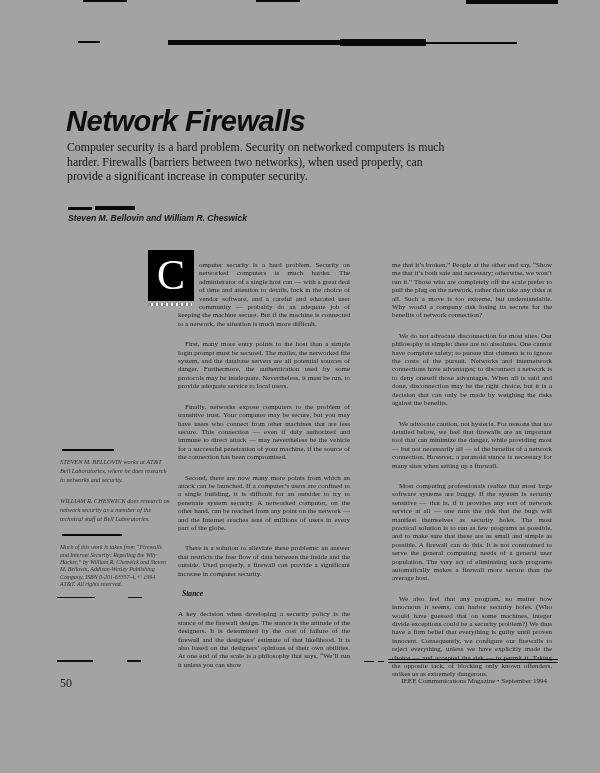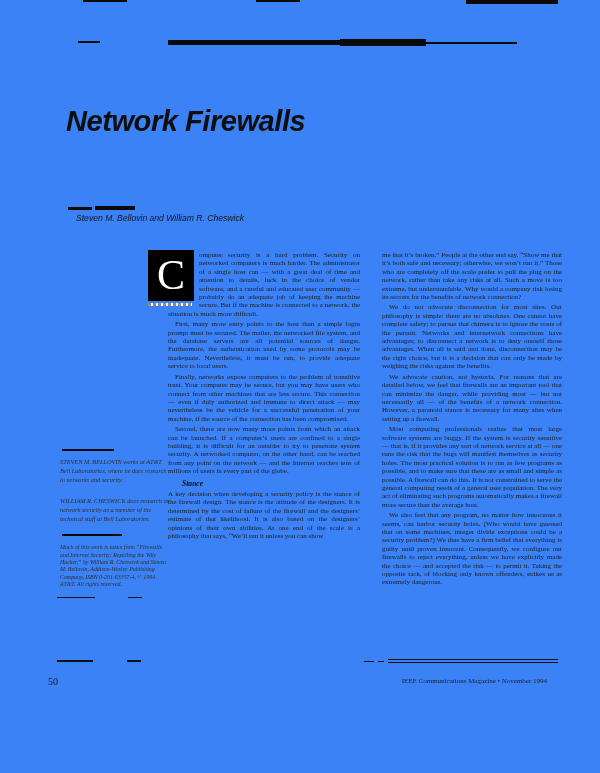--- a/index.html
+++ b/index.html
@@ -1,74 +1,75 @@
 <!DOCTYPE html>
 <html><head>
 <meta charset="utf-8">
 <style>
   html,body{margin:0;padding:0;background:#ffffff;}
-  #page{position:relative;width:600px;height:773px;background:#3b82f6;overflow:hidden;
+  #page{position:relative;width:600px;height:773px;background:#a3a3a3;overflow:hidden;
         font-family:"Liberation Serif",serif;color:#1d1d1d;}
   .bar{position:absolute;background:#0a0a0a;}
   
   .title{position:absolute;left:66px;top:104px;font-family:"Liberation Sans",sans-serif;
          font-style:italic;font-weight:bold;font-size:30px;letter-spacing:-0.5px;
          transform:scaleX(0.97);transform-origin:left;color:#0e0e0e;filter:blur(0.25px);}
   .abstract{position:absolute;left:67px;top:140px;width:380px;font-size:11.8px;
             line-height:14.6px;color:#141414;filter:blur(0.3px);}
   .byline{position:absolute;left:68px;top:213px;font-family:"Liberation Sans",sans-serif;
-          font-style:italic;font-weight:normal;font-size:8.6px;color:#161616;filter:blur(0.25px);margin-left:8px;}
+          font-style:italic;font-weight:bold;font-size:8.6px;color:#161616;filter:blur(0.25px);}
   
   .sidebar{position:absolute;left:60px;top:449px;width:110px;font-style:italic;
            color:#2e2e2e;filter:blur(0.35px);}
   .srule{height:2px;background:#0a0a0a;width:52px;margin:0 0 6px 2px;}
   .srule2{height:2px;background:#0a0a0a;width:60px;margin:8px 0 8px 2px;}
   .bio{font-size:6.3px;line-height:9.2px;margin:0 0 11px 0;}
   .srcnote{font-size:5.9px;line-height:7.4px;margin:0;}
   .sdashes{margin-top:8px;height:2px;position:relative;}
   .sdashes .d1{position:absolute;left:-3px;width:38px;height:1.5px;background:#111;}
   .sdashes .d2{position:absolute;left:68px;width:14px;height:1.5px;background:#111;}
   
   .col{position:absolute;top:249px;font-size:7px;line-height:8.4px;text-align:justify;
        color:#1c1c1c;filter:blur(0.32px);}
   #col1{left:166px;width:196px;}
   #col2{left:380px;width:184px;}
-  .col p{margin:2px;text-indent:7px;}
+  .col p{margin:12px;text-indent:7px;}
   .col p.nofirst{text-indent:0;}
   .dropwrap{float:left;margin:1px 5px 2px -18px;width:46px;}
   .dropcap{width:46px;height:51px;background:#000;color:#fff;text-align:center;
            font-size:42px;line-height:50px;font-family:"Liberation Serif",serif;}
   .smudge{margin-top:2px;height:3px;width:44px;
           background:repeating-linear-gradient(90deg,#8a8a8a 0 3px,#fff 3px 5px);}
   .shead{font-size:7.6px;font-weight:bold;font-style:italic;margin:4px 0 2px 16px;
          font-family:"Liberation Serif",serif;color:#111;}
   
   .f-rule-l1{position:absolute;left:57px;top:660px;width:36px;height:1.5px;background:#111;}
   .f-rule-l2{position:absolute;left:127px;top:660px;width:14px;height:1.5px;background:#111;}
   .f-rule-r{position:absolute;left:388px;top:659px;width:170px;height:4px;
             border-top:1.2px solid #111;border-bottom:1.2px solid #111;box-sizing:border-box;}
   .f-dash1{position:absolute;left:364px;top:661px;width:10px;height:1.2px;background:#111;}
   .f-dash2{position:absolute;left:378px;top:661px;width:6px;height:1.2px;background:#111;}
-  .pagenum{position:absolute;left:48px;top:676px;font-size:10px;color:#1a1a1a;filter:blur(0.3px);}
+  .pagenum{position:absolute;left:60px;top:676px;font-size:12px;color:#1a1a1a;filter:blur(0.3px);}
   .journal{position:absolute;right:53px;top:677px;font-size:7px;color:#1f1f1f;filter:blur(0.35px);}
 </style>
 </head>
 <body>
 
 <div id="page">
 
   <div class="bar" style="left:83px;top:0;width:44px;height:2px;"></div>
   <div class="bar" style="left:256px;top:0;width:44px;height:2px;"></div>
   <div class="bar" style="left:466px;top:0;width:92px;height:4px;"></div>
   <div class="bar" style="left:78px;top:41px;width:22px;height:2px;"></div>
   <div class="bar" style="left:168px;top:40px;width:258px;height:5px;"></div>
   <div class="bar" style="left:340px;top:39px;width:86px;height:7px;"></div>
   <div class="bar" style="left:426px;top:42px;width:91px;height:1.5px;"></div>
 
   <div class="title">Network Firewalls</div>
+  <div class="abstract">Computer security is a hard problem. Security on networked computers is much harder. Firewalls (barriers between two networks), when used properly, can provide a significant increase in computer security.</div>
   <div class="bar" style="left:68px;top:207px;width:24px;height:3px;"></div>
   <div class="bar" style="left:95px;top:206px;width:40px;height:4px;"></div>
   <div class="byline">Steven M. Bellovin and William R. Cheswick</div>
 
   <div class="sidebar">
     <div class="srule"></div>
     <p class="bio">STEVEN M. BELLOVIN works at AT&amp;T Bell Laboratories, where he does research in networks and security.</p>
     <p class="bio">WILLIAM R. CHESWICK does research on network security as a member of the technical staff at Bell Laboratories.</p>
     <div class="srule2"></div>
     <p class="srcnote">Much of this work is taken from “Firewalls and Internet Security: Repelling the Wily Hacker,” by William R. Cheswick and Steven M. Bellovin, Addison-Wesley Publishing Company, ISBN 0-201-63357-4, © 1994 AT&amp;T. All rights reserved.</p>
@@ -80,33 +81,34 @@
 
   <div class="col" id="col1">
     <div class="dropwrap">
       <div class="dropcap">C</div>
       <div class="smudge"></div>
     </div>
     <p class="nofirst">omputer security is a hard problem. Security on networked computers is much harder. The administrator of a single host can — with a great deal of time and attention to details, luck in the choice of vendor software, and a careful and educated user community — probably do an adequate job of keeping the machine secure. But if the machine is connected to a network, the situation is much more difficult.</p>
     <p>First, many more entry points to the host than a simple login prompt must be secured. The mailer, the networked file system, and the database servers are all potential sources of danger. Furthermore, the authentication used by some protocols may be inadequate. Nevertheless, it must be run, to provide adequate service to local users.</p>
     <p>Finally, networks expose computers to the problem of transitive trust. Your computer may be secure, but you may have users who connect from other machines that are less secure. This connection — even if duly authorized and immune to direct attack — may nevertheless be the vehicle for a successful penetration of your machine, if the source of the connection has been compromised.</p>
     <p>Second, there are now many more points from which an attack can be launched. If a computer’s users are confined to a single building, it is difficult for an outsider to try to penetrate system security. A networked computer, on the other hand, can be reached from any point on the network — and the Internet reaches tens of millions of users in every part of the globe.</p>
+    <p>There is a solution to alleviate these problems: an answer that restricts the free flow of data between the inside and the outside. Used properly, a firewall can provide a significant increase in computer security.</p>
     <h3 class="shead">Stance</h3>
     <p class="nofirst">A key decision when developing a security policy is the stance of the firewall design. The stance is the attitude of the designers. It is determined by the cost of failure of the firewall and the designers’ estimate of that likelihood. It is also based on the designers’ opinions of their own abilities. At one end of the scale is a philosophy that says, “We’ll run it unless you can show</p>
   </div>
 
   <div class="col" id="col2">
     <p class="nofirst">me that it’s broken.” People at the other end say, “Show me that it’s both safe and necessary; otherwise, we won’t run it.” Those who are completely off the scale prefer to pull the plug on the network, rather than take any risks at all. Such a move is too extreme, but understandable. Why would a company risk losing its secrets for the benefits of network connection?</p>
     <p>We do not advocate disconnection for most sites. Our philosophy is simple: there are no absolutes. One cannot have complete safety; to pursue that chimera is to ignore the costs of the pursuit. Networks and internetwork connections have advantages; to disconnect a network is to deny oneself those advantages. When all is said and done, disconnection may be the right choice, but it is a decision that can only be made by weighing the risks against the benefits.</p>
     <p>We advocate caution, not hysteria. For reasons that are detailed below, we feel that firewalls are an important tool that can minimize the danger, while providing most — but not necessarily all — of the benefits of a network connection. However, a paranoid stance is necessary for many sites when setting up a firewall.</p>
     <p>Most computing professionals realize that most large software systems are buggy. If the system is security sensitive — that is, if it provides any sort of network service at all — one runs the risk that the bugs will manifest themselves as security holes. The most practical solution is to run as few programs as possible, and to make sure that these are as small and simple as possible. A firewall can do this. It is not constrained to serve the general computing needs of a general user population. The very act of eliminating such programs automatically makes a firewall more secure than the average host.</p>
     <p>We also feel that any program, no matter how innocuous it seems, can harbor security holes. (Who would have guessed that on some machines, integer divide exceptions could be a security problem?) We thus have a firm belief that everything is guilty until proven innocent. Consequently, we configure our firewalls to reject everything, unless we have explicitly made the choice — and accepted the risk — to permit it. Taking the opposite tack, of blocking only known offenders, strikes us as extremely dangerous.</p>
   </div>
 
   <div class="f-rule-l1"></div>
   <div class="f-rule-l2"></div>
   <div class="f-dash1"></div>
   <div class="f-dash2"></div>
   <div class="f-rule-r"></div>
   <div class="pagenum">50</div>
-  <div class="journal">IEEE Communications Magazine • November 1994</div>
+  <div class="journal">IEEE Communications Magazine • September 1994</div>
 
 </div>
 
 </body></html>

